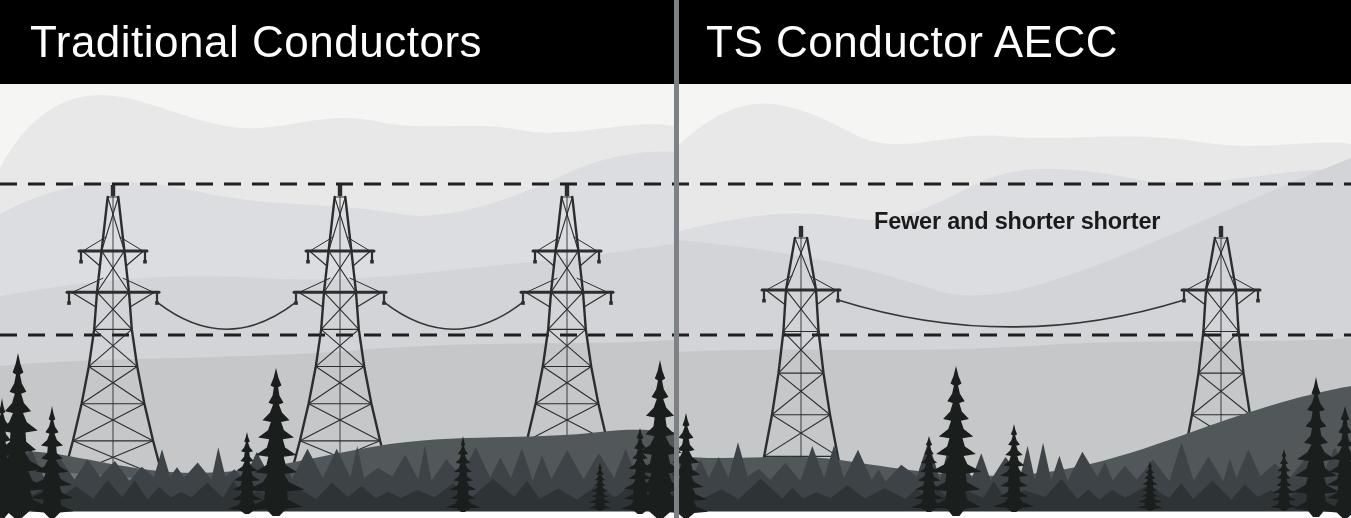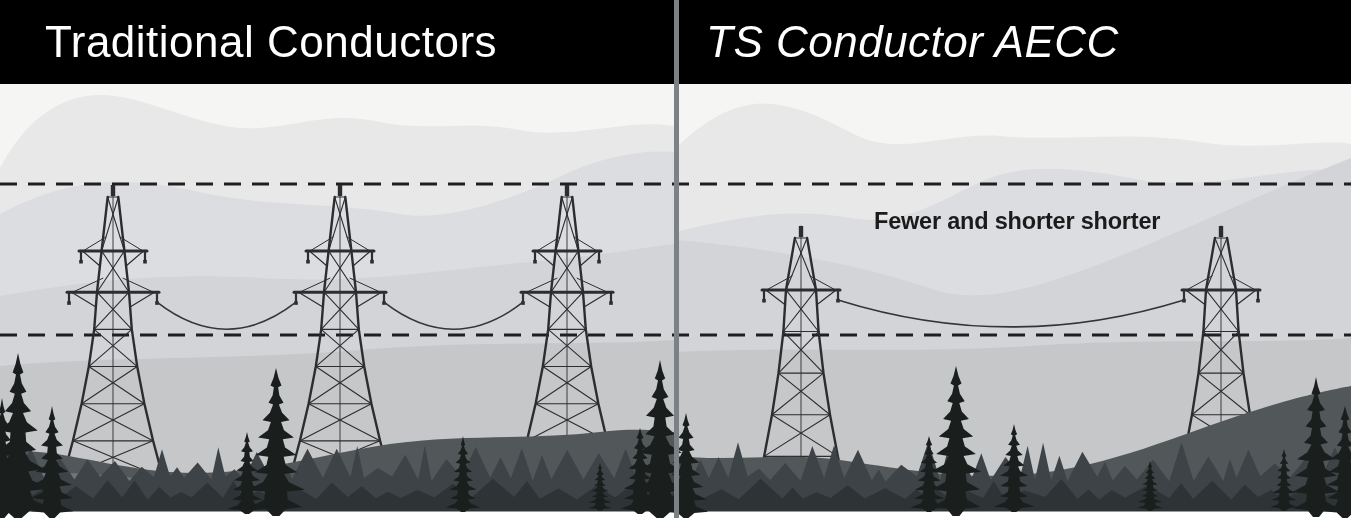--- a/index.html
+++ b/index.html
@@ -1,21 +1,21 @@
 <!DOCTYPE html>
 <html><head>
 <meta charset="utf-8">
 <style>
   html,body{margin:0;padding:0;background:#ffffff;}
   .stage{position:relative;width:1351px;height:518px;overflow:hidden;background:#ffffff;
          font-family:"Liberation Sans",sans-serif;}
   .scene{position:absolute;left:0;top:0;}
   .hdr{position:absolute;top:0;height:84px;background:#000000;display:flex;align-items:center;}
   .hdr-left{left:0;width:674px;}
-  .hdr-right{left:679px;width:672px;font-style:italic;}
+  .hdr-right{left:679px;width:672px;}
   .hdr .title{color:#ffffff;font-size:44px;font-weight:400;letter-spacing:.5px;white-space:nowrap;}
   .hdr-left .title{margin-left:30px;}
   .hdr-right .title{margin-left:27px;}
   .divider{position:absolute;left:674px;top:0;width:5px;height:518px;background:#7c8185;}
   .annotation{position:absolute;left:874px;top:208px;font-size:23.5px;font-weight:700;
               color:#1b1b1b;letter-spacing:-0.2px;white-space:nowrap;}
 </style>
 </head>
 <body>
 
@@ -291,21 +291,21 @@
         <path d="M 929.0,436.0 L 930.4,441.1 L 932.2,444.9 L 930.2,445.8 L 931.1,450.1 L 933.6,453.9 L 930.8,454.8 L 932.6,459.0 L 937.1,462.8 L 932.1,463.7 L 933.1,467.9 L 938.0,471.7 L 932.4,472.6 L 934.1,476.8 L 940.4,480.6 L 933.3,481.6 L 935.2,485.8 L 942.9,489.6 L 934.3,490.5 L 935.8,494.7 L 944.1,498.5 L 934.7,499.4 L 937.3,503.6 L 947.5,507.4 L 936.0,508.4 L 930.9,512.0 L 927.1,512.0 L 922.0,508.4 L 910.5,507.4 L 920.7,503.6 L 923.3,499.4 L 913.9,498.5 L 922.2,494.7 L 923.7,490.5 L 915.1,489.6 L 922.8,485.8 L 924.7,481.6 L 917.6,480.6 L 923.9,476.8 L 925.6,472.6 L 920.0,471.7 L 924.9,467.9 L 925.9,463.7 L 920.9,462.8 L 925.4,459.0 L 927.2,454.8 L 924.4,453.9 L 926.9,450.1 L 927.8,445.8 L 925.8,444.9 L 927.6,441.1 Z" fill="#1a1e1d" stroke="none"></path>
         <path d="M 956.0,366.0 L 958.5,376.1 L 961.5,383.6 L 958.1,385.4 L 959.9,393.8 L 964.7,401.3 L 959.3,403.1 L 961.8,411.4 L 968.9,418.9 L 960.9,420.7 L 963.7,429.0 L 973.2,436.5 L 962.5,438.3 L 964.9,446.6 L 975.9,454.1 L 963.5,455.9 L 967.4,464.3 L 981.4,471.8 L 965.6,473.6 L 966.8,481.9 L 980.1,489.4 L 965.2,491.2 L 966.9,499.5 L 980.1,507.0 L 965.2,508.8 L 959.4,516.0 L 952.6,516.0 L 946.8,508.8 L 931.9,507.0 L 945.1,499.5 L 946.8,491.2 L 931.9,489.4 L 945.2,481.9 L 946.4,473.6 L 930.6,471.8 L 944.6,464.3 L 948.5,455.9 L 936.1,454.1 L 947.1,446.6 L 949.5,438.3 L 938.8,436.5 L 948.3,429.0 L 951.1,420.7 L 943.1,418.9 L 950.2,411.4 L 952.7,403.1 L 947.3,401.3 L 952.1,393.8 L 953.9,385.4 L 950.5,383.6 L 953.5,376.1 Z" fill="#1a1e1d" stroke="none"></path>
         <path d="M 1014.0,424.0 L 1015.4,429.9 L 1017.1,434.3 L 1015.2,435.4 L 1016.6,440.3 L 1019.9,444.7 L 1016.2,445.7 L 1017.9,450.6 L 1022.7,455.0 L 1017.3,456.1 L 1018.8,461.0 L 1024.6,465.4 L 1018.0,466.4 L 1020.3,471.3 L 1028.0,475.7 L 1019.3,476.8 L 1020.1,481.6 L 1027.6,486.0 L 1019.2,487.1 L 1020.2,492.0 L 1027.9,496.4 L 1019.3,497.4 L 1023.2,502.3 L 1034.4,506.7 L 1021.8,507.8 L 1016.2,512.0 L 1011.8,512.0 L 1006.2,507.8 L 993.6,506.7 L 1004.8,502.3 L 1008.7,497.4 L 1000.1,496.4 L 1007.8,492.0 L 1008.8,487.1 L 1000.4,486.0 L 1007.9,481.6 L 1008.7,476.8 L 1000.0,475.7 L 1007.7,471.3 L 1010.0,466.4 L 1003.4,465.4 L 1009.2,461.0 L 1010.7,456.1 L 1005.3,455.0 L 1010.1,450.6 L 1011.8,445.7 L 1008.1,444.7 L 1011.4,440.3 L 1012.8,435.4 L 1010.9,434.3 L 1012.6,429.9 Z" fill="#1a1e1d" stroke="none"></path>
         <path d="M 1150.0,461.0 L 1151.0,464.4 L 1152.2,466.9 L 1150.8,467.5 L 1151.8,470.3 L 1154.1,472.8 L 1151.6,473.4 L 1152.5,476.1 L 1155.5,478.6 L 1152.1,479.2 L 1153.5,482.0 L 1157.7,484.5 L 1152.9,485.1 L 1153.5,487.9 L 1157.8,490.4 L 1152.9,491.0 L 1153.6,493.8 L 1158.1,496.3 L 1153.1,496.9 L 1155.5,499.6 L 1162.1,502.1 L 1154.6,502.7 L 1155.8,505.5 L 1162.9,508.0 L 1154.9,508.6 L 1151.4,511.0 L 1148.6,511.0 L 1145.1,508.6 L 1137.1,508.0 L 1144.2,505.5 L 1145.4,502.7 L 1137.9,502.1 L 1144.5,499.6 L 1146.9,496.9 L 1141.9,496.3 L 1146.4,493.8 L 1147.1,491.0 L 1142.2,490.4 L 1146.5,487.9 L 1147.1,485.1 L 1142.3,484.5 L 1146.5,482.0 L 1147.9,479.2 L 1144.5,478.6 L 1147.5,476.1 L 1148.4,473.4 L 1145.9,472.8 L 1148.2,470.3 L 1149.2,467.5 L 1147.8,466.9 L 1149.0,464.4 Z" fill="#1a1e1d" stroke="none"></path>
         <path d="M 1284.0,449.0 L 1285.1,453.2 L 1286.5,456.3 L 1284.9,457.0 L 1285.9,460.5 L 1288.2,463.6 L 1285.6,464.3 L 1286.9,467.8 L 1290.5,470.9 L 1286.5,471.6 L 1287.1,475.0 L 1290.9,478.1 L 1286.6,478.9 L 1287.4,482.3 L 1291.5,485.4 L 1286.9,486.2 L 1289.2,489.6 L 1295.5,492.7 L 1288.4,493.5 L 1289.6,496.9 L 1296.4,500.0 L 1288.7,500.7 L 1290.1,504.2 L 1297.7,507.3 L 1289.2,508.0 L 1285.6,511.0 L 1282.4,511.0 L 1278.8,508.0 L 1270.3,507.3 L 1277.9,504.2 L 1279.3,500.7 L 1271.6,500.0 L 1278.4,496.9 L 1279.6,493.5 L 1272.5,492.7 L 1278.8,489.6 L 1281.1,486.2 L 1276.5,485.4 L 1280.6,482.3 L 1281.4,478.9 L 1277.1,478.1 L 1280.9,475.0 L 1281.5,471.6 L 1277.5,470.9 L 1281.1,467.8 L 1282.4,464.3 L 1279.8,463.6 L 1282.1,460.5 L 1283.1,457.0 L 1281.5,456.3 L 1282.9,453.2 Z" fill="#1a1e1d" stroke="none"></path>
         <path d="M 1316.0,377.0 L 1318.0,386.4 L 1320.5,393.4 L 1317.7,395.1 L 1320.0,402.9 L 1324.9,409.9 L 1319.4,411.6 L 1320.7,419.4 L 1326.5,426.4 L 1320.0,428.0 L 1321.4,435.8 L 1328.0,442.8 L 1320.5,444.5 L 1324.6,452.3 L 1335.0,459.3 L 1323.2,460.9 L 1325.4,468.7 L 1337.0,475.7 L 1324.0,477.4 L 1326.5,485.1 L 1339.4,492.1 L 1324.9,493.8 L 1325.9,501.6 L 1338.1,508.6 L 1324.4,510.3 L 1319.0,517.0 L 1313.0,517.0 L 1307.6,510.3 L 1293.9,508.6 L 1306.1,501.6 L 1307.1,493.8 L 1292.6,492.1 L 1305.5,485.1 L 1308.0,477.4 L 1295.0,475.7 L 1306.6,468.7 L 1308.8,460.9 L 1297.0,459.3 L 1307.4,452.3 L 1311.5,444.5 L 1304.0,442.8 L 1310.6,435.8 L 1312.0,428.0 L 1305.5,426.4 L 1311.3,419.4 L 1312.6,411.6 L 1307.1,409.9 L 1312.0,402.9 L 1314.3,395.1 L 1311.5,393.4 L 1314.0,386.4 Z" fill="#1a1e1d" stroke="none"></path>
         <path d="M 1345.0,406.0 L 1347.0,413.6 L 1349.3,419.2 L 1346.7,420.5 L 1347.9,426.7 L 1351.5,432.3 L 1347.5,433.7 L 1348.7,439.9 L 1353.2,445.5 L 1348.1,446.8 L 1351.2,453.0 L 1358.8,458.6 L 1350.3,460.0 L 1352.1,466.2 L 1360.8,471.8 L 1351.0,473.1 L 1353.1,479.4 L 1363.1,485.0 L 1351.9,486.3 L 1352.8,492.5 L 1362.3,498.1 L 1351.6,499.5 L 1354.8,505.7 L 1366.8,511.3 L 1353.3,512.6 L 1347.6,518.0 L 1342.4,518.0 L 1336.7,512.6 L 1323.2,511.3 L 1335.2,505.7 L 1338.4,499.5 L 1327.7,498.1 L 1337.2,492.5 L 1338.1,486.3 L 1326.9,485.0 L 1336.9,479.4 L 1339.0,473.1 L 1329.2,471.8 L 1337.9,466.2 L 1339.7,460.0 L 1331.2,458.6 L 1338.8,453.0 L 1341.9,446.8 L 1336.8,445.5 L 1341.3,439.9 L 1342.5,433.7 L 1338.5,432.3 L 1342.1,426.7 L 1343.3,420.5 L 1340.7,419.2 L 1343.0,413.6 Z" fill="#1a1e1d" stroke="none"></path>
       </g>
   </svg>
 
-  <div class="hdr hdr-left" style="background: rgb(0, 0, 0); padding-left: 15px;">
+  <div class="hdr hdr-left" style="background: rgb(0, 0, 0);">
     <span class="title" style="color: rgb(255, 255, 255);">Traditional Conductors</span>
   </div>
   <div class="hdr hdr-right" style="background: rgb(0, 0, 0);">
     <span class="title" style="color: rgb(255, 255, 255);">TS Conductor AECC</span>
   </div>
 
   <div class="annotation" style="color: rgb(27, 27, 27);">Fewer and shorter shorter</div>
 
   <div class="divider" style="background: rgb(124, 129, 133);"></div>
 </div>

